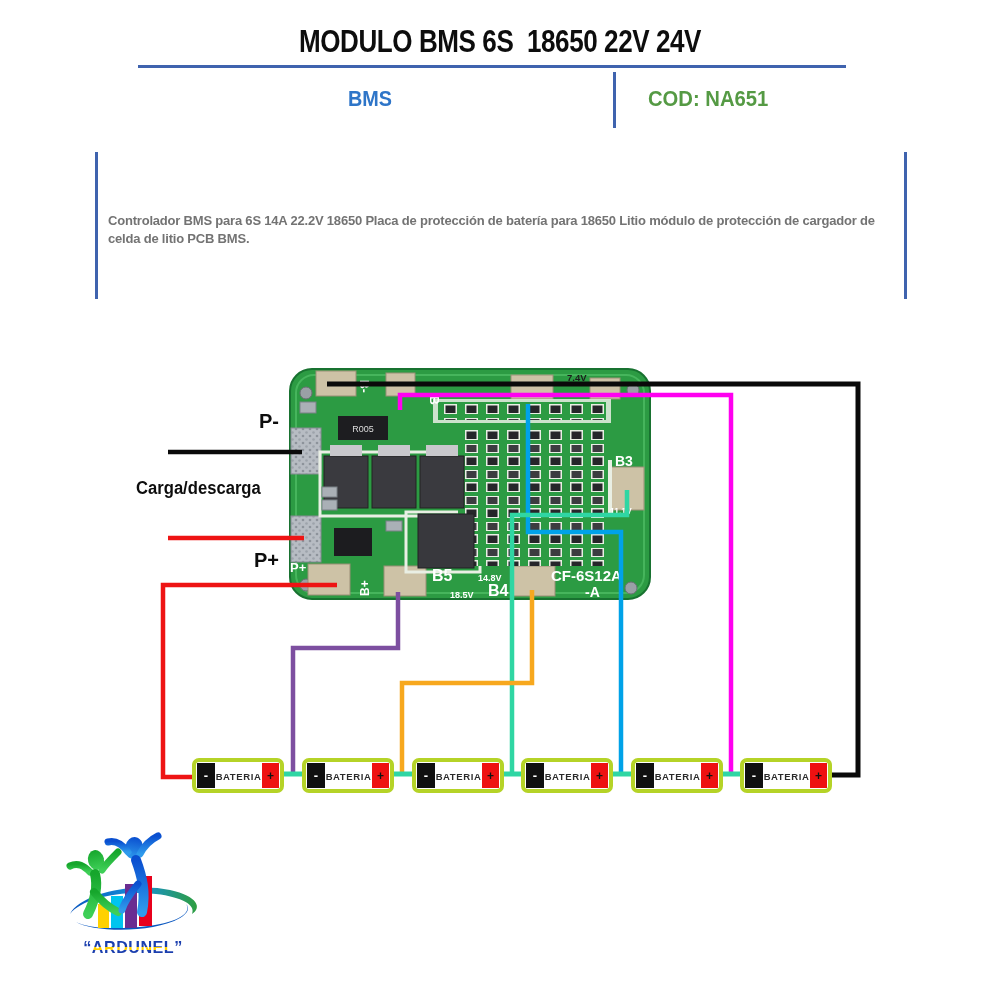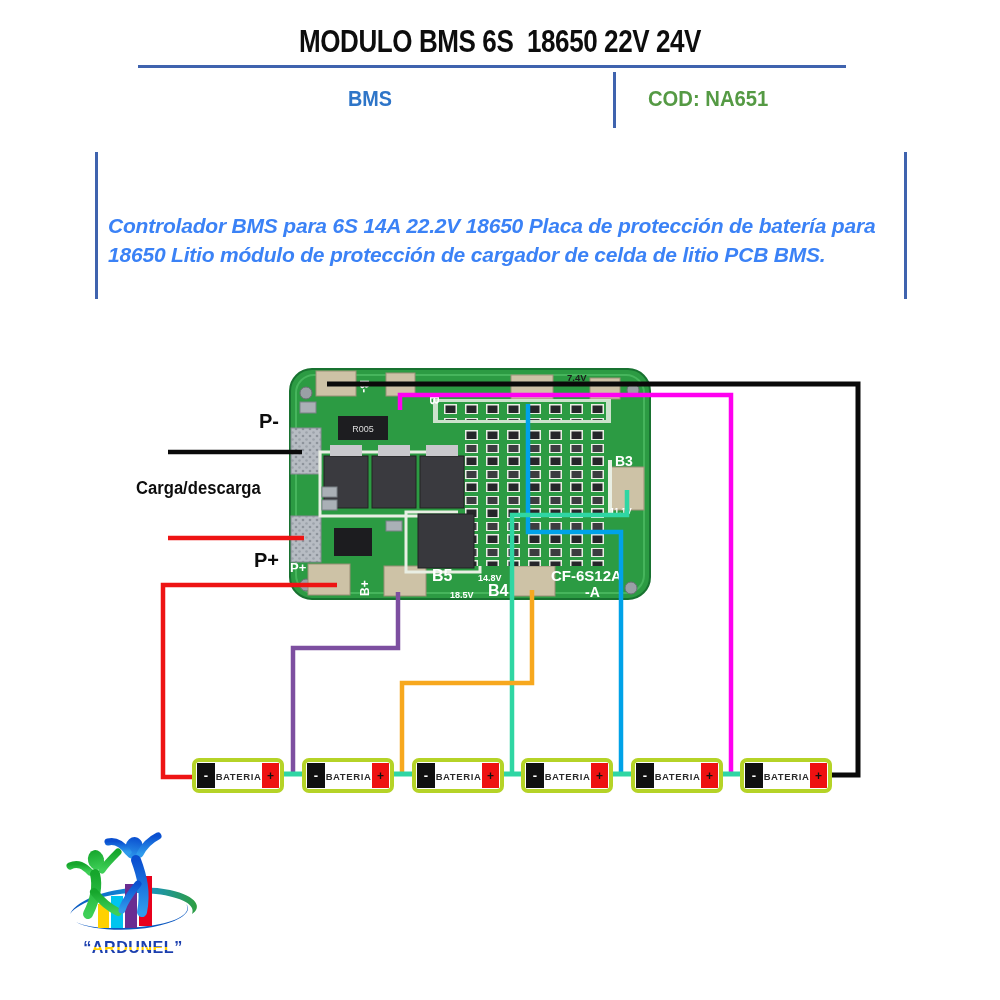--- a/index.html
+++ b/index.html
@@ -9,22 +9,22 @@
   
   .title{left:0;top:24px;width:1000px;text-align:center;font-size:31px;font-weight:bold;color:#0d0d0d;
          letter-spacing:-.5px;transform:scaleX(.84);transform-origin:50% 50%;white-space:pre;}
   .hline{left:138px;top:65px;width:708px;height:3px;}
   .vline{left:613px;top:72px;width:3px;height:56px;}
   .bms-label{left:230px;top:86px;width:280px;text-align:center;font-size:22px;font-weight:bold;transform:scaleX(.9);}
   .cod-label{left:648px;top:86px;width:200px;font-size:22px;font-weight:bold;transform:scaleX(.92);transform-origin:0 50%;}
 
   
   .desc-border{top:152px;width:3px;height:147px;}
-  .desc-text{left:108px;top:212px;width:798px;font-size:21px;font-weight:bold;color:#3b82f6;line-height:1.37;
-             letter-spacing:-.2px;font-style:italic;}
+  .desc-text{left:108px;top:212px;width:798px;font-size:13px;font-weight:bold;color:#737373;line-height:1.37;
+             letter-spacing:-.2px;}
 
   
   .lbl{color:#0d0d0d;font-weight:bold;transform-origin:0 0;}
   .lbl-pminus{left:259px;top:410px;font-size:20px;}
   .lbl-carga{left:136px;top:478px;font-size:17.5px;transform:scaleX(.95);}
   .lbl-pplus{left:254px;top:549px;font-size:20px;}
 
   
   .logo-text{left:58px;top:938px;width:150px;text-align:center;font-size:17px;font-weight:bold;letter-spacing:.5px;
              transform:scaleX(.95);

